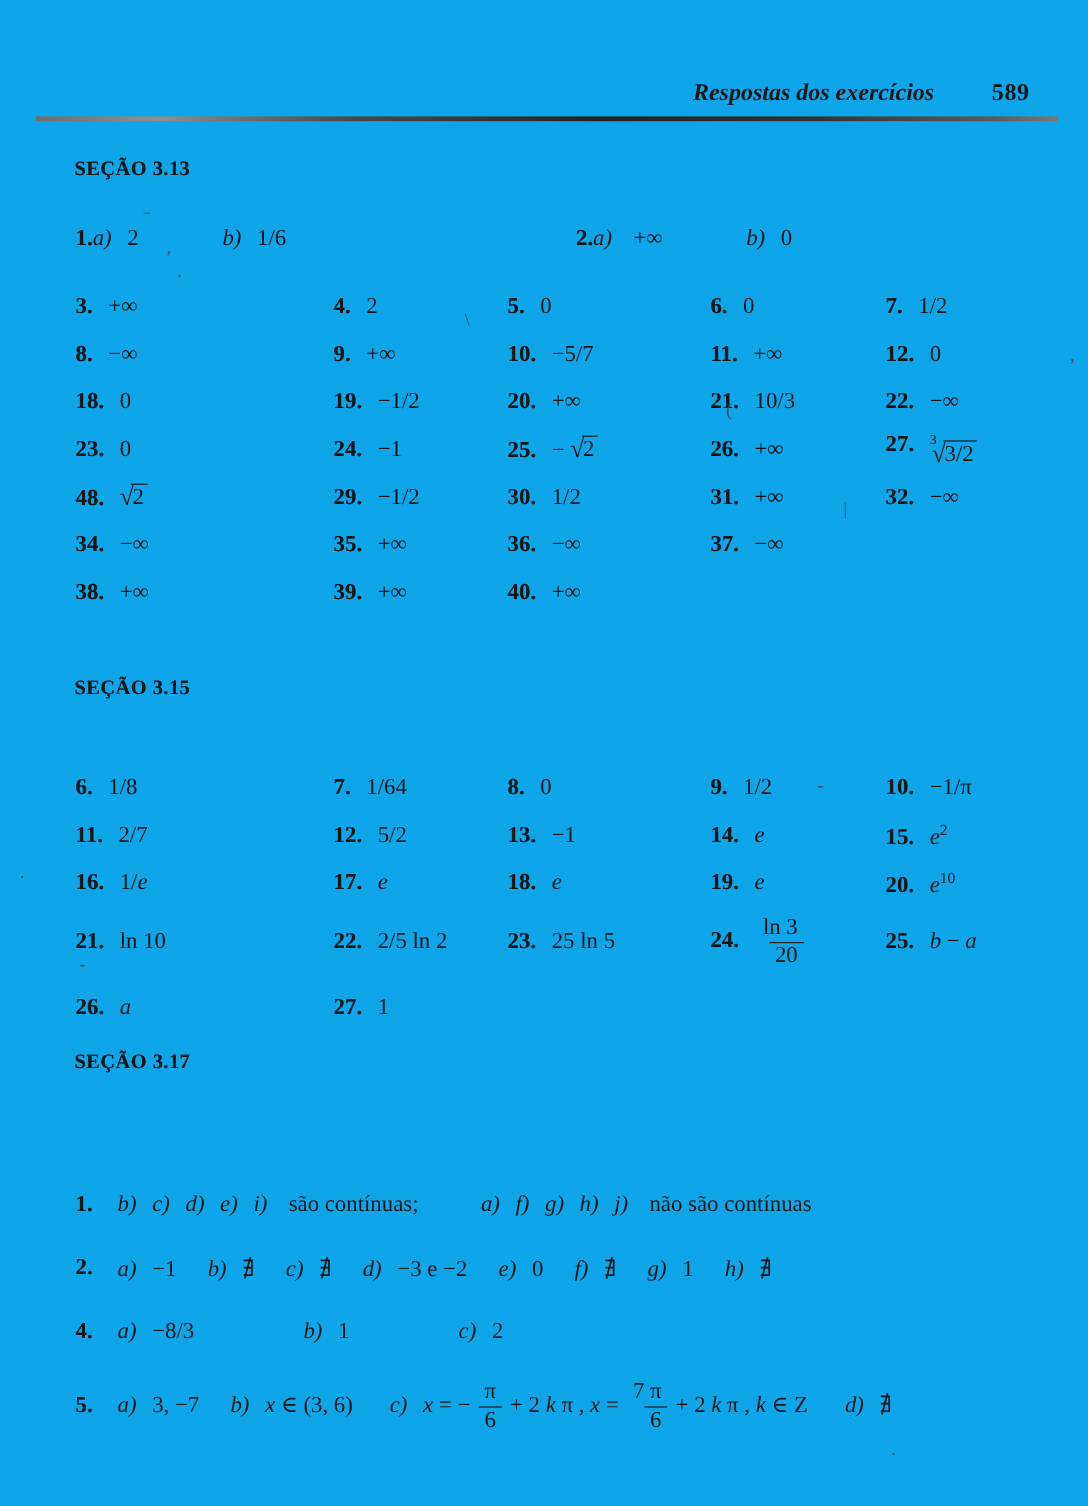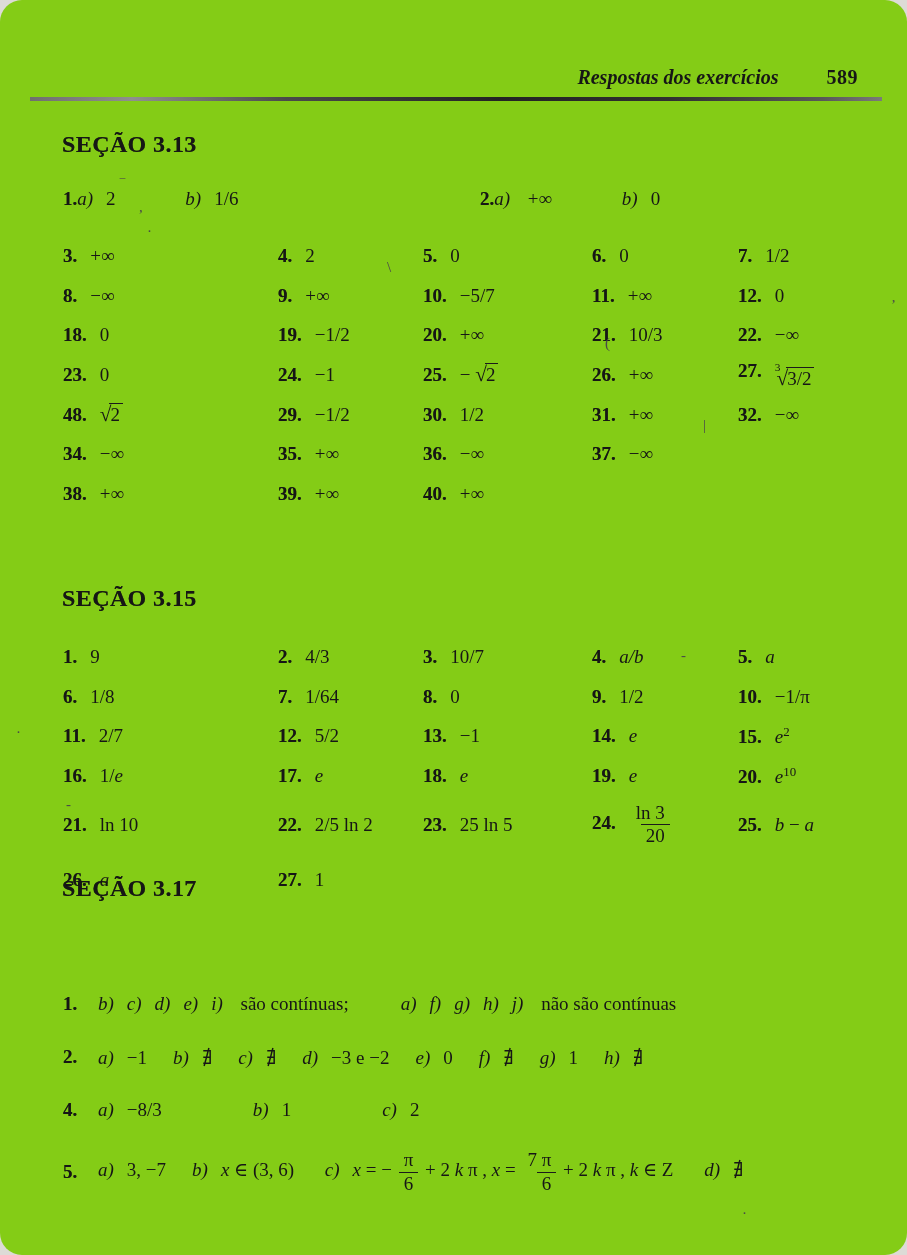--- a/index.html
+++ b/index.html
@@ -1,40 +1,39 @@
 <!DOCTYPE html>
 <html><head>
 <meta charset="utf-8">
 <style>
   html,body{margin:0;padding:0;background:#dddbd6;}
   .page{
-    position:relative;width:907px;height:1255px;background:#84cc16;
+    position:relative;width:907px;height:1255px;background:#0ea5e9;
     font-family:"Liberation Serif","DejaVu Serif",serif;color:#161616;
     overflow:hidden;
-    border-radius:22px;
   }
   
   .running-head{
     position:absolute;top:66px;left:0;width:858px;
     display:flex;justify-content:flex-end;align-items:baseline;gap:48px;
     font-size:20px;font-weight:bold;
   }
   .rh-title{font-style:italic;}
   .rh-page{letter-spacing:0.5px;}
   .rule{
     position:absolute;left:30px;top:97px;width:852px;height:3.5px;
     background:linear-gradient(90deg,#6f6f6f,#8f8f8f 12%,#4a4a4a 30%,#232323 55%,#303030 75%,#585858 93%,#7a7a7a);
   }
   
   .sec-title{
     position:absolute;left:62px;margin:0;
-    font-size:24px;font-weight:700;letter-spacing:0.4px;
+    font-size:17px;font-weight:700;letter-spacing:0.4px;
     text-shadow:0 0 0.5px rgba(0,0,0,.55);
   }
-  #t313{top:131px;} #t315{top:585px;} #t317{top:875px;}
+  #t313{top:131px;} #t315{top:563px;} #t317{top:875px;}
   
   .lead{position:absolute;top:188px;left:0;right:0;height:28px;font-size:19px;}
   .lead-item{position:absolute;top:0;display:flex;align-items:baseline;}
   .qn{font-weight:700;text-shadow:0 0 0.4px rgba(0,0,0,.5);}
   .lead-item .qbody{}
   
   .grid{position:absolute;left:63px;width:824px;font-size:19px;}
   #grid313{top:236px;}
   #grid315{top:637px;}
   .grid-row{display:grid;grid-template-columns:215px 145px 169px 146px 1fr;align-items:center;height:39.7px;}
@@ -137,27 +136,20 @@
       <div class="grid-row">
         <div class="cell"><b class="qn">38.</b><span class="ans">+∞</span></div>
         <div class="cell"><b class="qn">39.</b><span class="ans">+∞</span></div>
         <div class="cell"><b class="qn">40.</b><span class="ans">+∞</span></div>
       </div>
     </div>
 
   <h2 class="sec-title" id="t315">SEÇÃO 3.15</h2>
   <div class="grid" id="grid315">
       <div class="grid-row">
-        <div class="cell"><b class="qn">1.</b><span class="ans">9</span></div>
-        <div class="cell"><b class="qn">2.</b><span class="ans">4/3</span></div>
-        <div class="cell"><b class="qn">3.</b><span class="ans">10/7</span></div>
-        <div class="cell"><b class="qn">4.</b><span class="ans"><i>a/b</i></span></div>
-        <div class="cell"><b class="qn">5.</b><span class="ans"><i>a</i></span></div>
-      </div>
-      <div class="grid-row">
         <div class="cell"><b class="qn">6.</b><span class="ans">1/8</span></div>
         <div class="cell"><b class="qn">7.</b><span class="ans">1/64</span></div>
         <div class="cell"><b class="qn">8.</b><span class="ans">0</span></div>
         <div class="cell"><b class="qn">9.</b><span class="ans">1/2</span></div>
         <div class="cell"><b class="qn">10.</b><span class="ans">−1/π</span></div>
       </div>
       <div class="grid-row">
         <div class="cell"><b class="qn">11.</b><span class="ans">2/7</span></div>
         <div class="cell"><b class="qn">12.</b><span class="ans">5/2</span></div>
         <div class="cell"><b class="qn">13.</b><span class="ans">−1</span></div>

